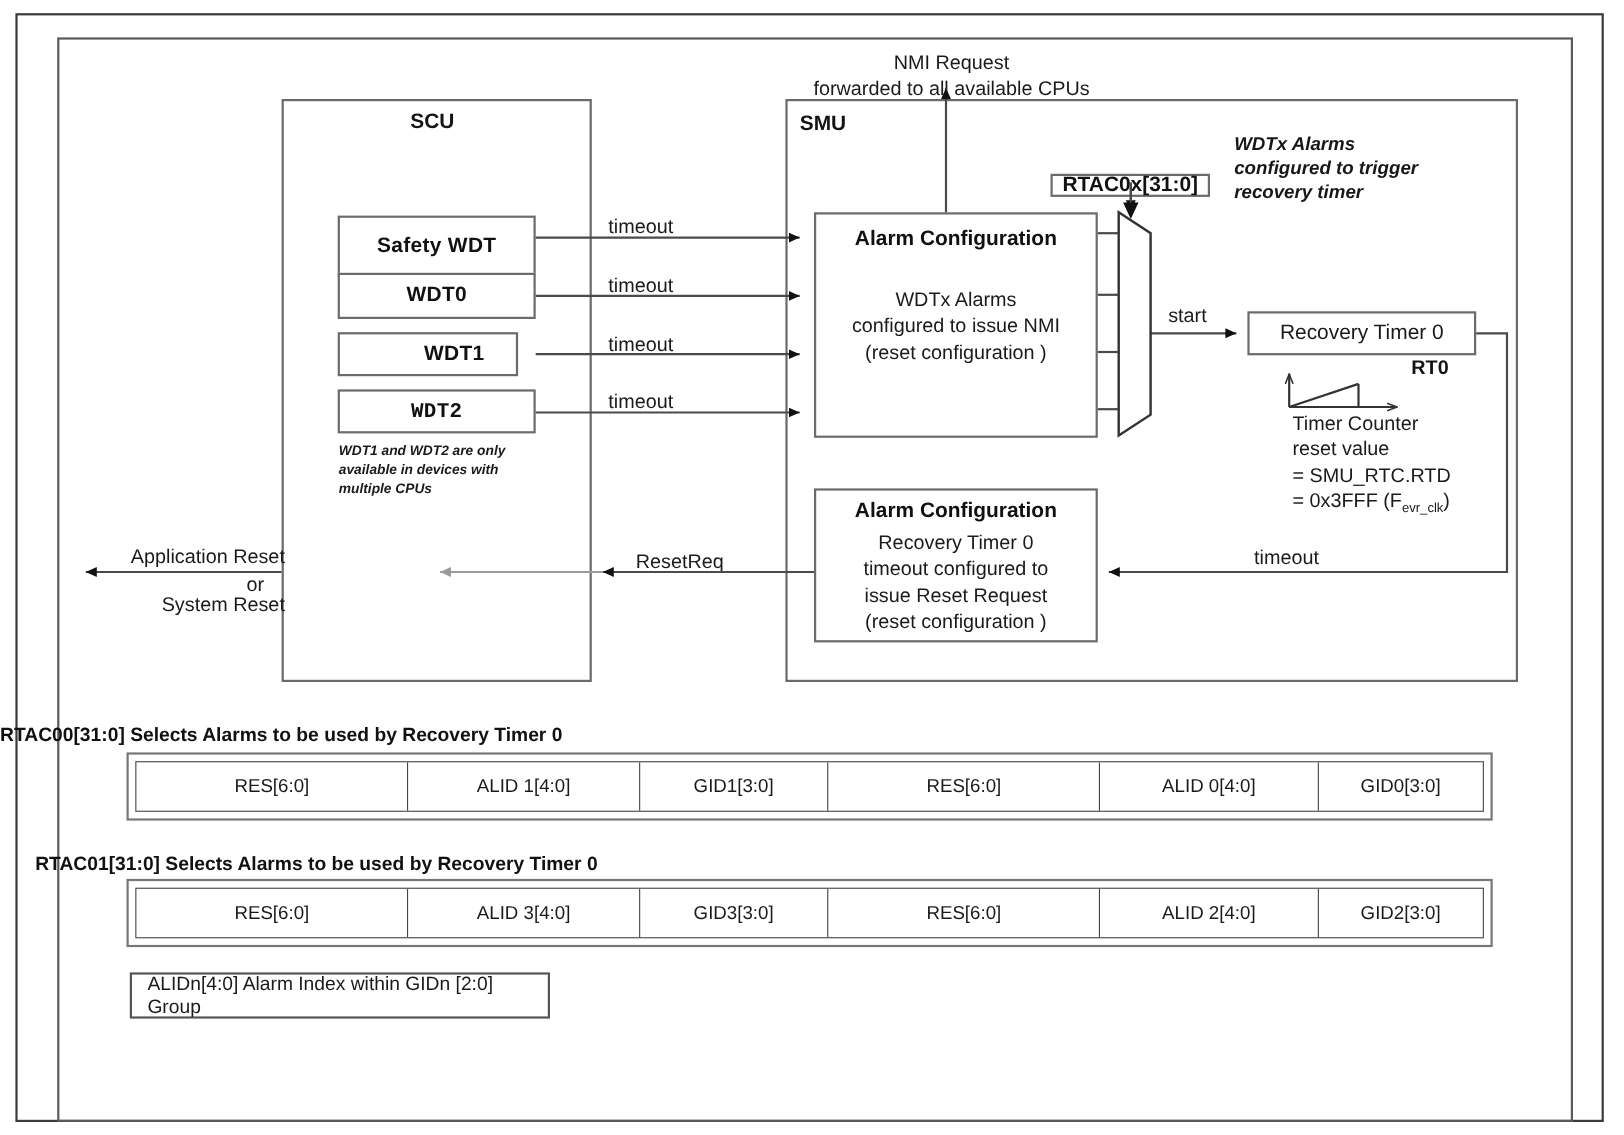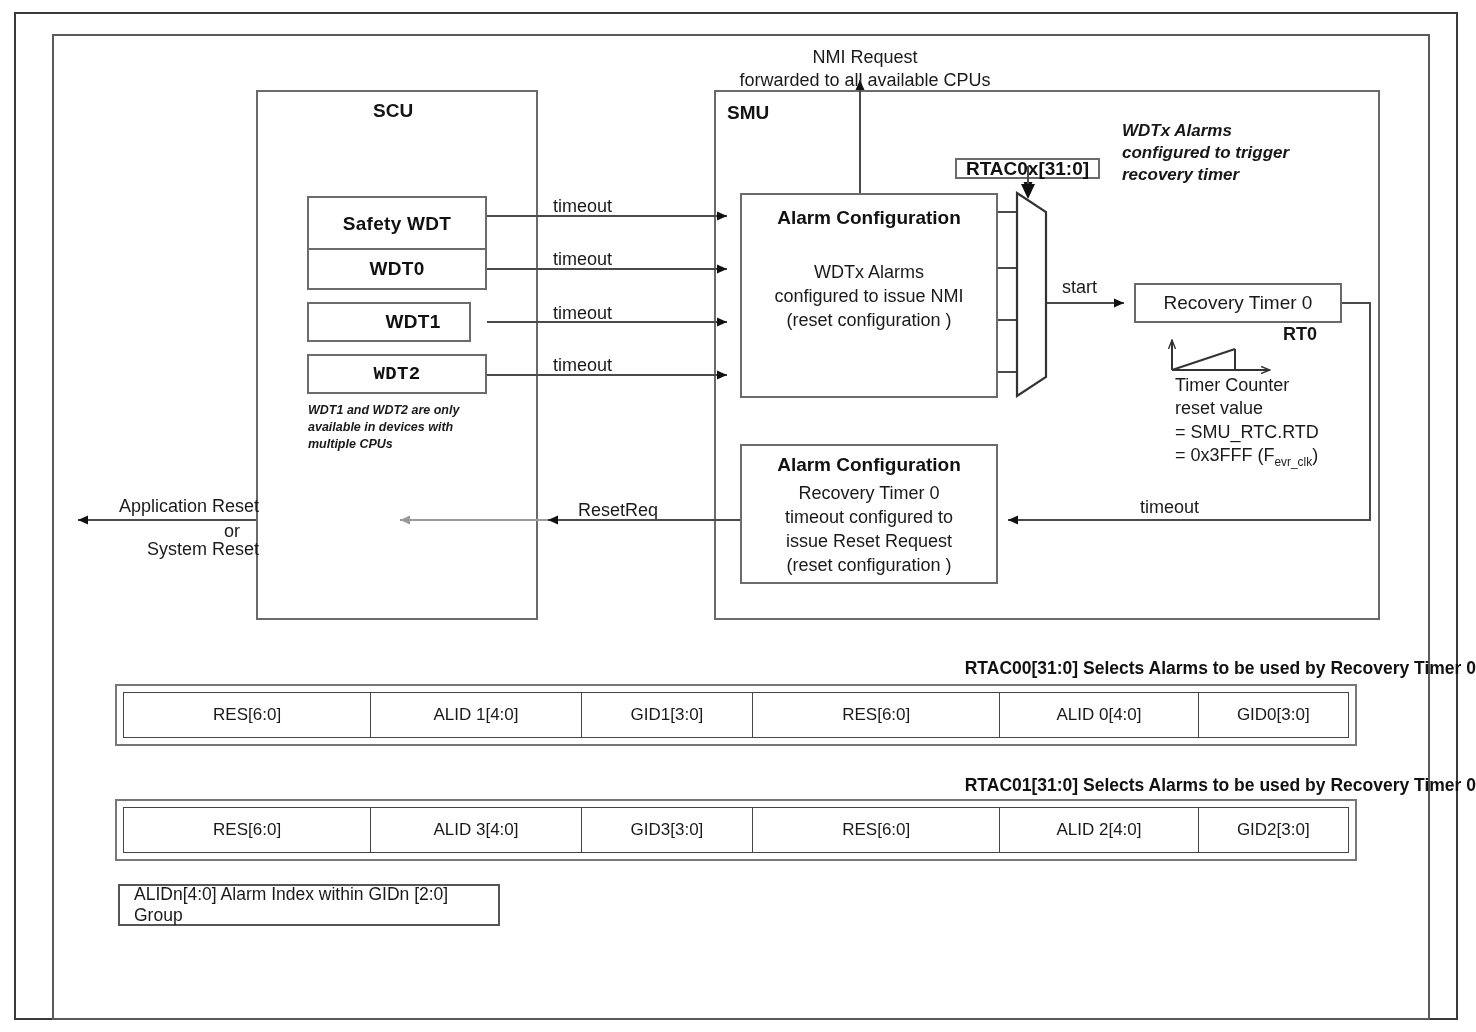--- a/index.html
+++ b/index.html
@@ -108,21 +108,21 @@
     position: absolute;
     left: 0; right: 0;
     text-align: center;
     font-size: 18px;
     line-height: 1.33;
     color: #1a1a1a;
   }
   .reg-title {
     position: absolute;
     left: 0; right: 0;
-    text-align: right;
+    text-align: left;
     font-weight: bold;
     font-size: 17.5px;
     color: #111;
     white-space: nowrap;
   }
   .reg-outer {
     position: absolute;
     box-sizing: border-box;
     border: 2px solid #777;
     background: #fff;
@@ -272,21 +272,21 @@
     <div class="reg-row" id="reg0">
         <div class="reg-cell" style="width: 20.2%;">RES[6:0]</div>
         <div class="reg-cell" style="width: 17.2%;">ALID 1[4:0]</div>
         <div class="reg-cell" style="width: 14%;">GID1[3:0]</div>
         <div class="reg-cell" style="width: 20.2%;">RES[6:0]</div>
         <div class="reg-cell" style="width: 16.2%;">ALID 0[4:0]</div>
         <div class="reg-cell" style="width: 12.2%;">GID0[3:0]</div>
       </div>
   </div>
 
-  <div class="reg-title" style="top:775px;">RTAC01[31:0] Selects Alarms to be used by Recovery Timer    0</div>
+  <div class="reg-title" style="top:775px;margin-left:32px;">RTAC01[31:0] Selects Alarms to be used by Recovery Timer    0</div>
   <div class="reg-outer" style="left:115px; top:799px; width:1242px; height:62px;">
     <div class="reg-row" id="reg1">
         <div class="reg-cell" style="width: 20.2%;">RES[6:0]</div>
         <div class="reg-cell" style="width: 17.2%;">ALID 3[4:0]</div>
         <div class="reg-cell" style="width: 14%;">GID3[3:0]</div>
         <div class="reg-cell" style="width: 20.2%;">RES[6:0]</div>
         <div class="reg-cell" style="width: 16.2%;">ALID 2[4:0]</div>
         <div class="reg-cell" style="width: 12.2%;">GID2[3:0]</div>
       </div>
   </div>

